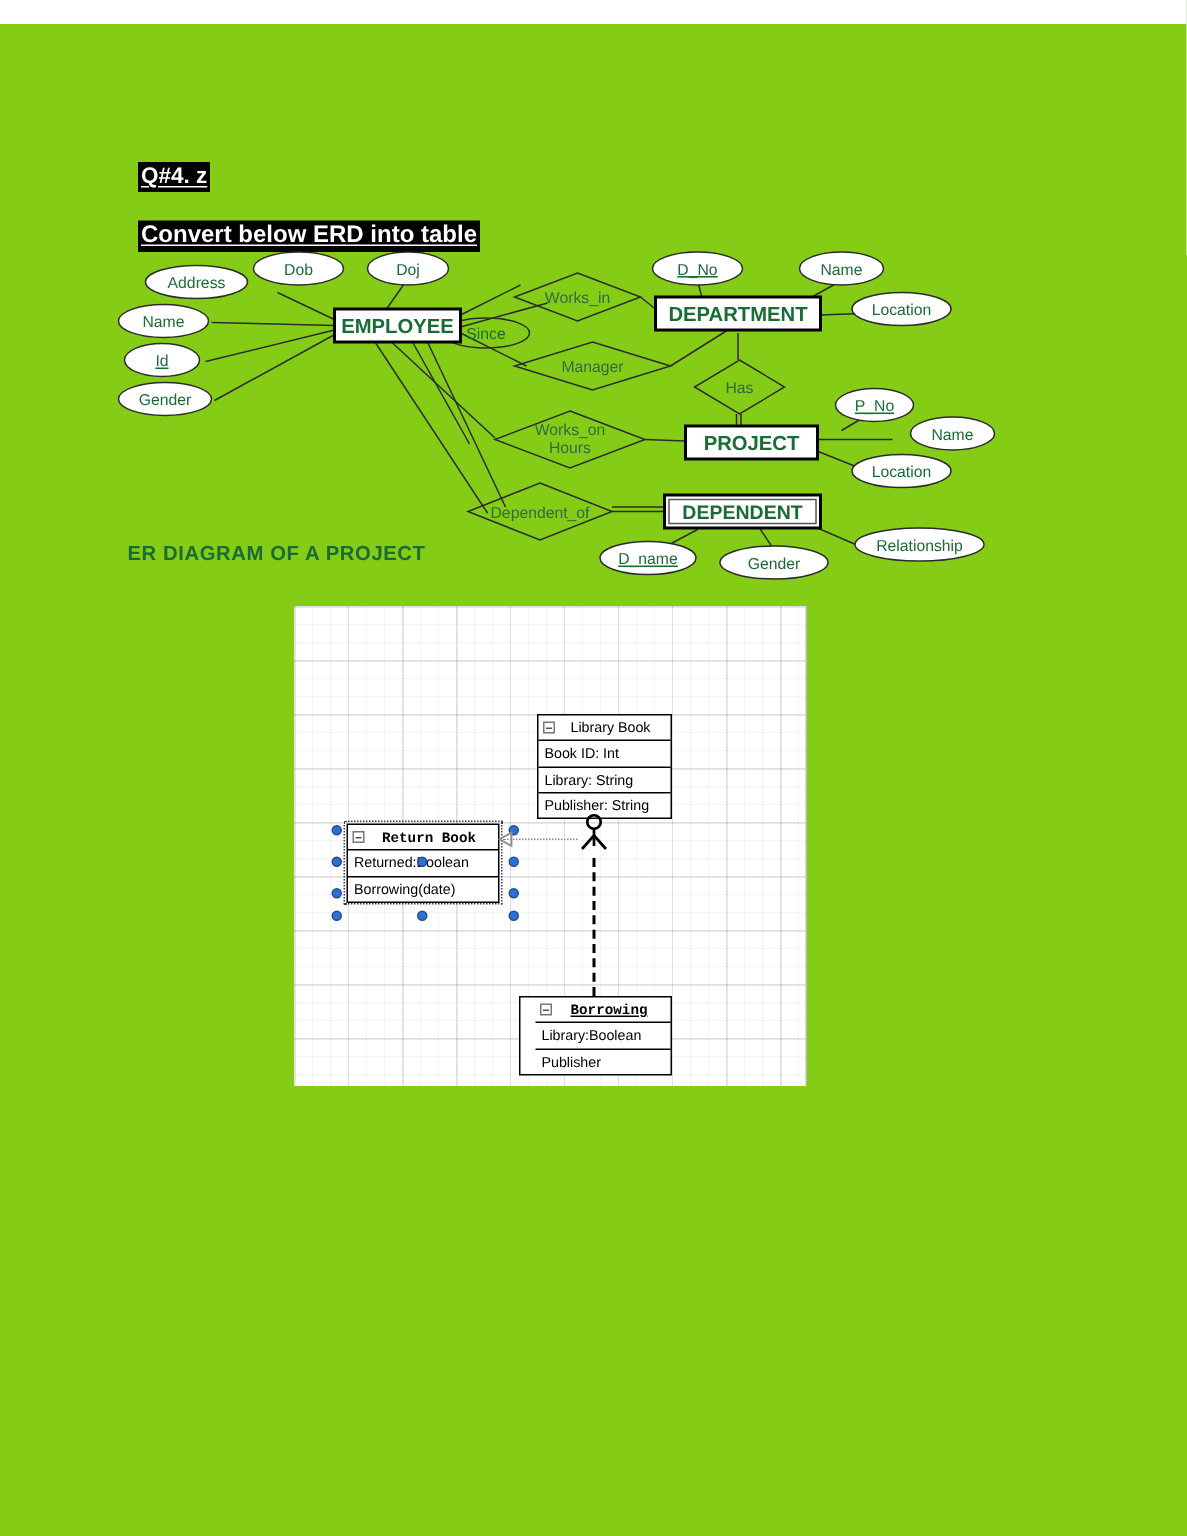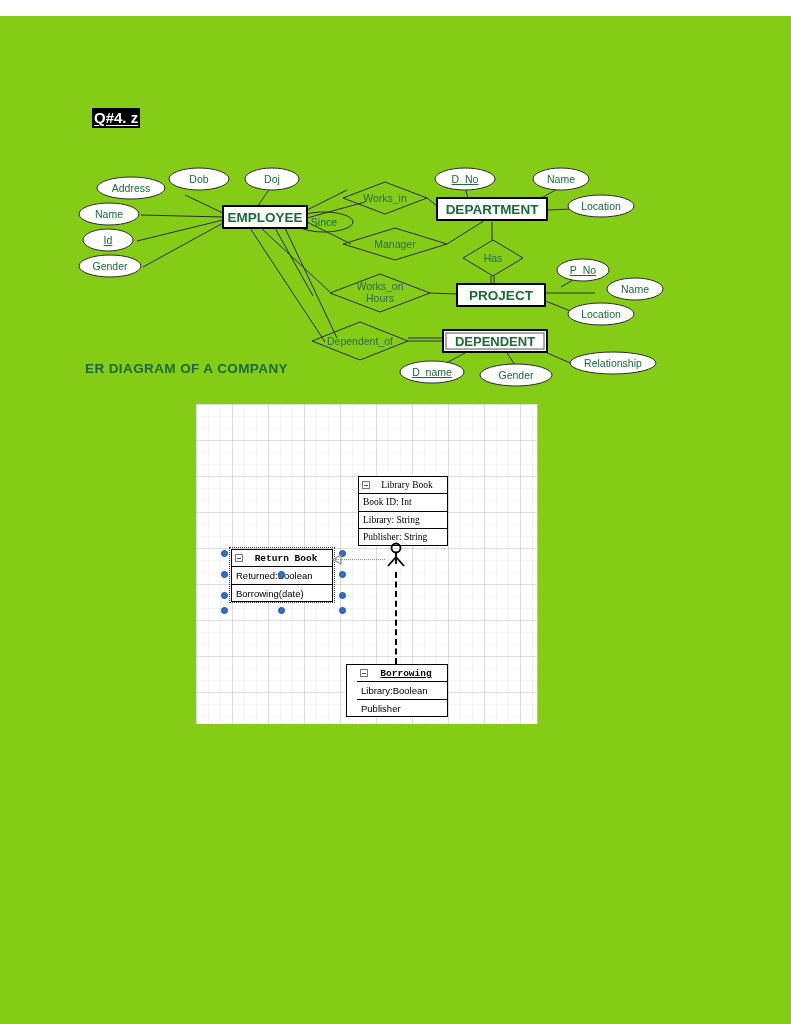--- a/index.html
+++ b/index.html
@@ -169,20 +169,21 @@
     height: 0;
   }
 </style>
 </head>
 <body>
 
 <div class="page">
 
   <div class="heading" id="q-heading">Q#4. z</div>
 
+  <div class="heading" id="task-heading">Convert below ERD into table</div>
 
   <div id="er-diagram">
     <svg width="600" height="225" viewBox="0 0 600 225" xmlns="http://www.w3.org/2000/svg">
       <g stroke="#2c2c2c" fill="none" stroke-width="1">
 
         <line x1="110" y1="33" x2="150" y2="52"></line>
         <line x1="196" y1="25" x2="182" y2="45"></line>
         <line x1="272" y1="28" x2="232" y2="48"></line>
         <line x1="66" y1="53" x2="148" y2="55"></line>
         <line x1="62" y1="79" x2="148" y2="58"></line>
@@ -286,25 +287,25 @@
         <text x="310" y="40">Works_in</text>
         <text x="320" y="86">Manager</text>
         <text x="305" y="128">Works_on</text>
         <text x="305" y="140">Hours</text>
         <text x="418" y="100">Has</text>
         <text x="285" y="183">Dependent_of</text>
       </g>
     </svg>
   </div>
 
-  <div class="er-caption">ER DIAGRAM OF A COMPANY</div>
+  <div class="er-caption">ER DIAGRAM OF A PROJECT</div>
 
   <div id="uml-canvas">
 
-    <div class="uml-class" style="left:162px; top:72px; width:90px;font-family:Liberation Serif, serif;">
+    <div class="uml-class" style="left:162px; top:72px; width:90px;">
       <div class="uml-title">
         <span class="class-icon"></span>
         <span>Library Book</span>
       </div>
       <div class="uml-attr">Book ID: Int</div>
       <div class="uml-attr">Library: String</div>
       <div class="uml-attr">Publisher: String</div>
     </div>
 
     <div class="uml-class" style="left:35px; top:145px; width:102px;">

